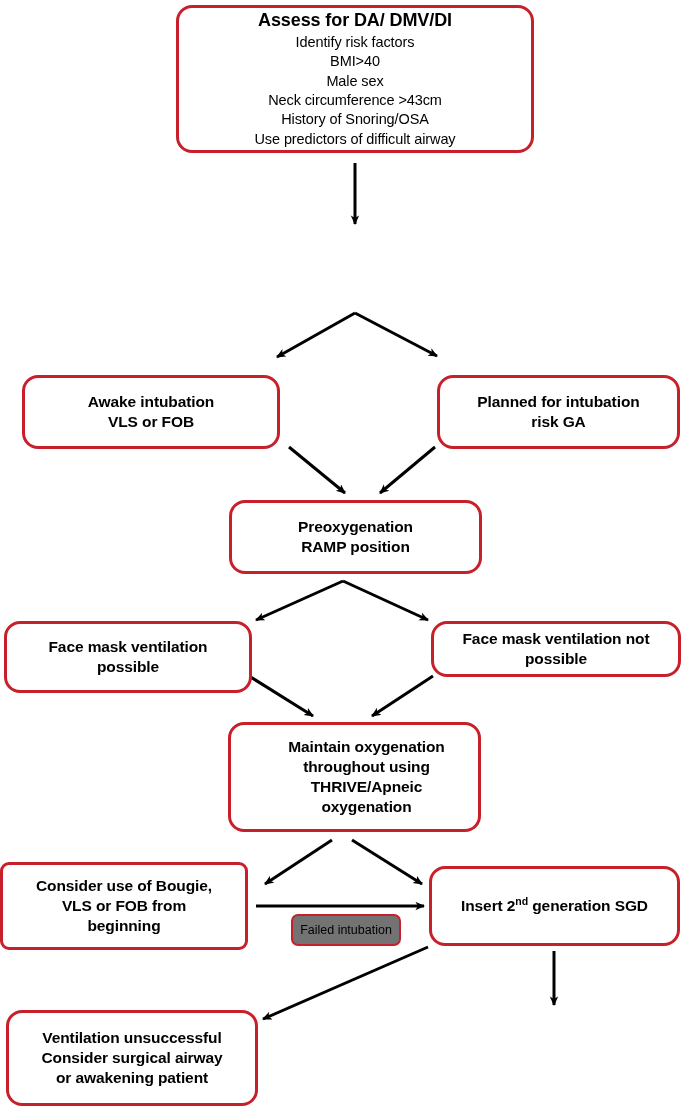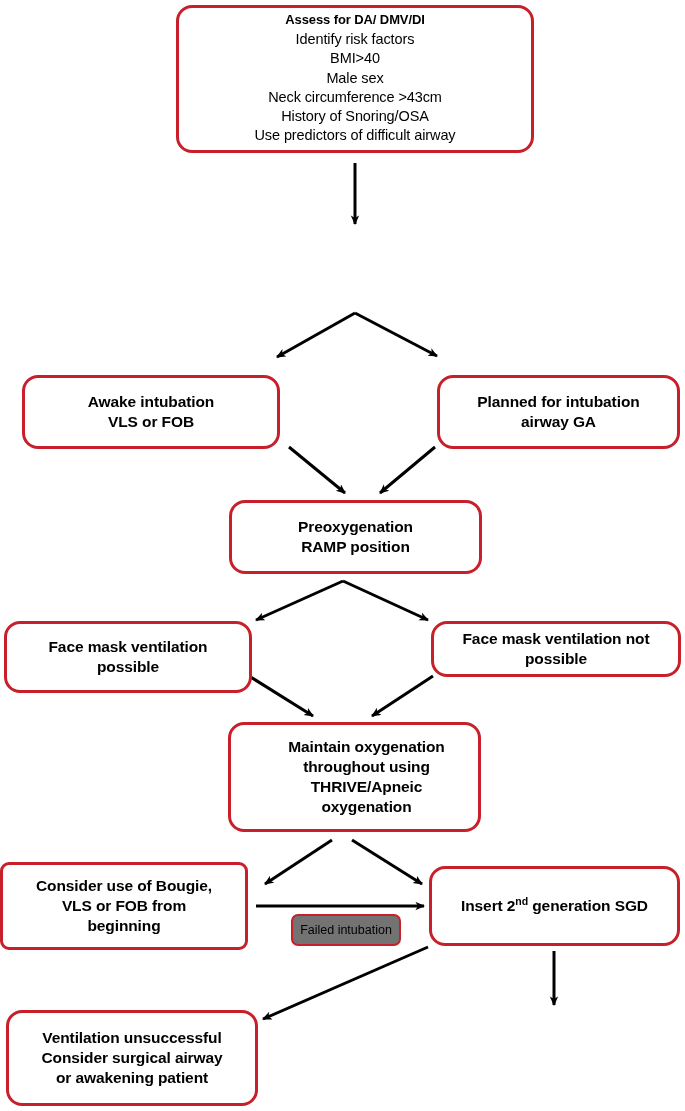--- a/index.html
+++ b/index.html
@@ -39,21 +39,21 @@
     text-align: center;
     font-weight: bold;
     font-size: 15.5px;
     line-height: 1.28;
     letter-spacing: -0.1px;
     padding: 4px 8px;
   }
   .node .line { display: block; white-space: nowrap; }
   .node .title {
     font-weight: bold;
-    font-size: 13px;
+    font-size: 18px;
     margin-bottom: 1px;
   }
   .node .sub {
     font-weight: normal;
     font-size: 14.5px;
     line-height: 1.33;
   }
   .node sup {
     font-size: 0.68em;
     vertical-align: super;
@@ -137,21 +137,21 @@
   </div>
 
 
   <div class="node" id="node-awake">
     <span class="line">Awake intubation</span>
     <span class="line">VLS or FOB</span>
   </div>
 
   <div class="node" id="node-planned-ga">
     <span class="line">Planned for intubation</span>
-    <span class="line">airway GA</span>
+    <span class="line">risk GA</span>
   </div>
 
   <div class="node" id="node-preox">
     <span class="line">Preoxygenation</span>
     <span class="line">RAMP position</span>
   </div>
 
   <div class="node" id="node-fmv-possible">
     <span class="line">Face mask ventilation</span>
     <span class="line">possible</span>

